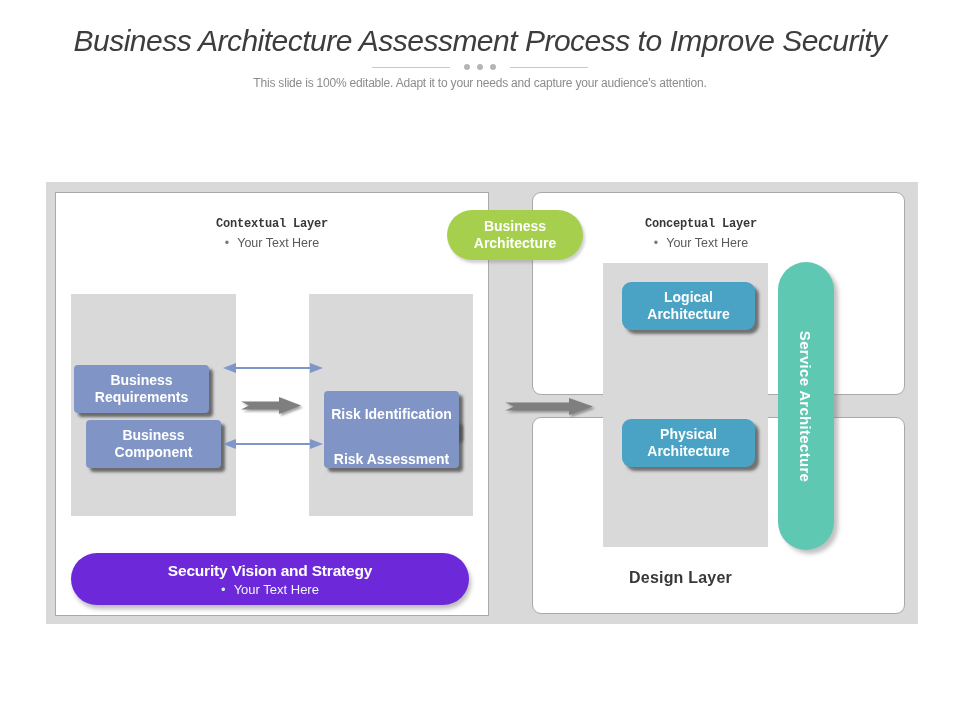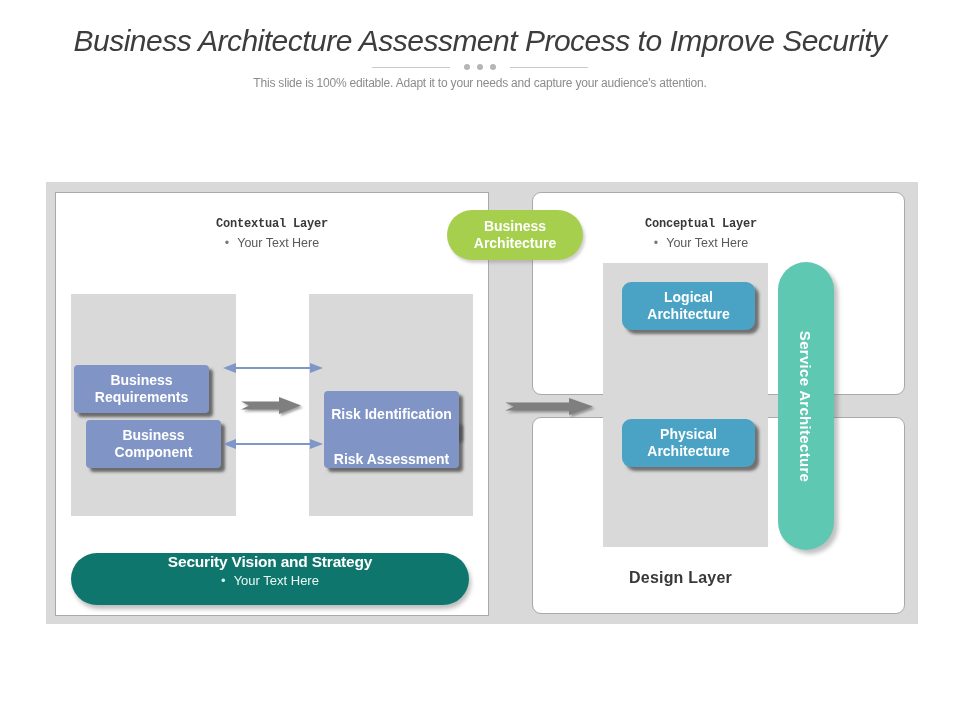--- a/index.html
+++ b/index.html
@@ -55,22 +55,22 @@
   .bx-com { left:576px; top:299px; }
 
   .arrow2 { position:absolute; width:100px; height:12px; }
   .ar2-top { left:167px; top:169px; }
   .ar2-bot { left:167px; top:245px; }
   .blockarrow { position:absolute; filter:drop-shadow(2px 2px 1px rgba(90,90,90,0.55)); }
   .bar-left { left:185px; top:204px; width:60px; height:17px; }
   .bar-mid  { left:459px; top:216px; width:88px; height:17px; }
 
   .security-pill { position:absolute; left:15px; top:360px; width:398px; height:52px;
-                   background:#0f766e; border-radius:26px; color:#ffffff; text-align:center;
-                   box-shadow:2px 4px 4px rgba(110,110,110,0.45); }
+                   background:#6d28d9; border-radius:26px; color:#ffffff; text-align:center;
+                   padding-top:9px; box-shadow:2px 4px 4px rgba(110,110,110,0.45); }
   .security-title { font-size:15.5px; font-weight:700; letter-spacing:-0.2px; }
   .security-bullet { margin-top:2px; font-size:13px; color:#e9f9f4; }
   .security-bullet .bmark { color:#d2f1e9; }
 
   .green-pill { position:absolute; left:401px; top:28px; width:136px; height:50px;
                 background:#a7cf4e; border-radius:25px; display:flex; align-items:center; justify-content:flex-end;
                 text-align:center; color:#ffffff; font-size:14px; font-weight:700; line-height:1.25;
                 box-shadow:2px 3px 3px rgba(120,120,120,0.35); }
 
   .service-pill { position:absolute; left:732px; top:80px; width:56px; height:288px;

